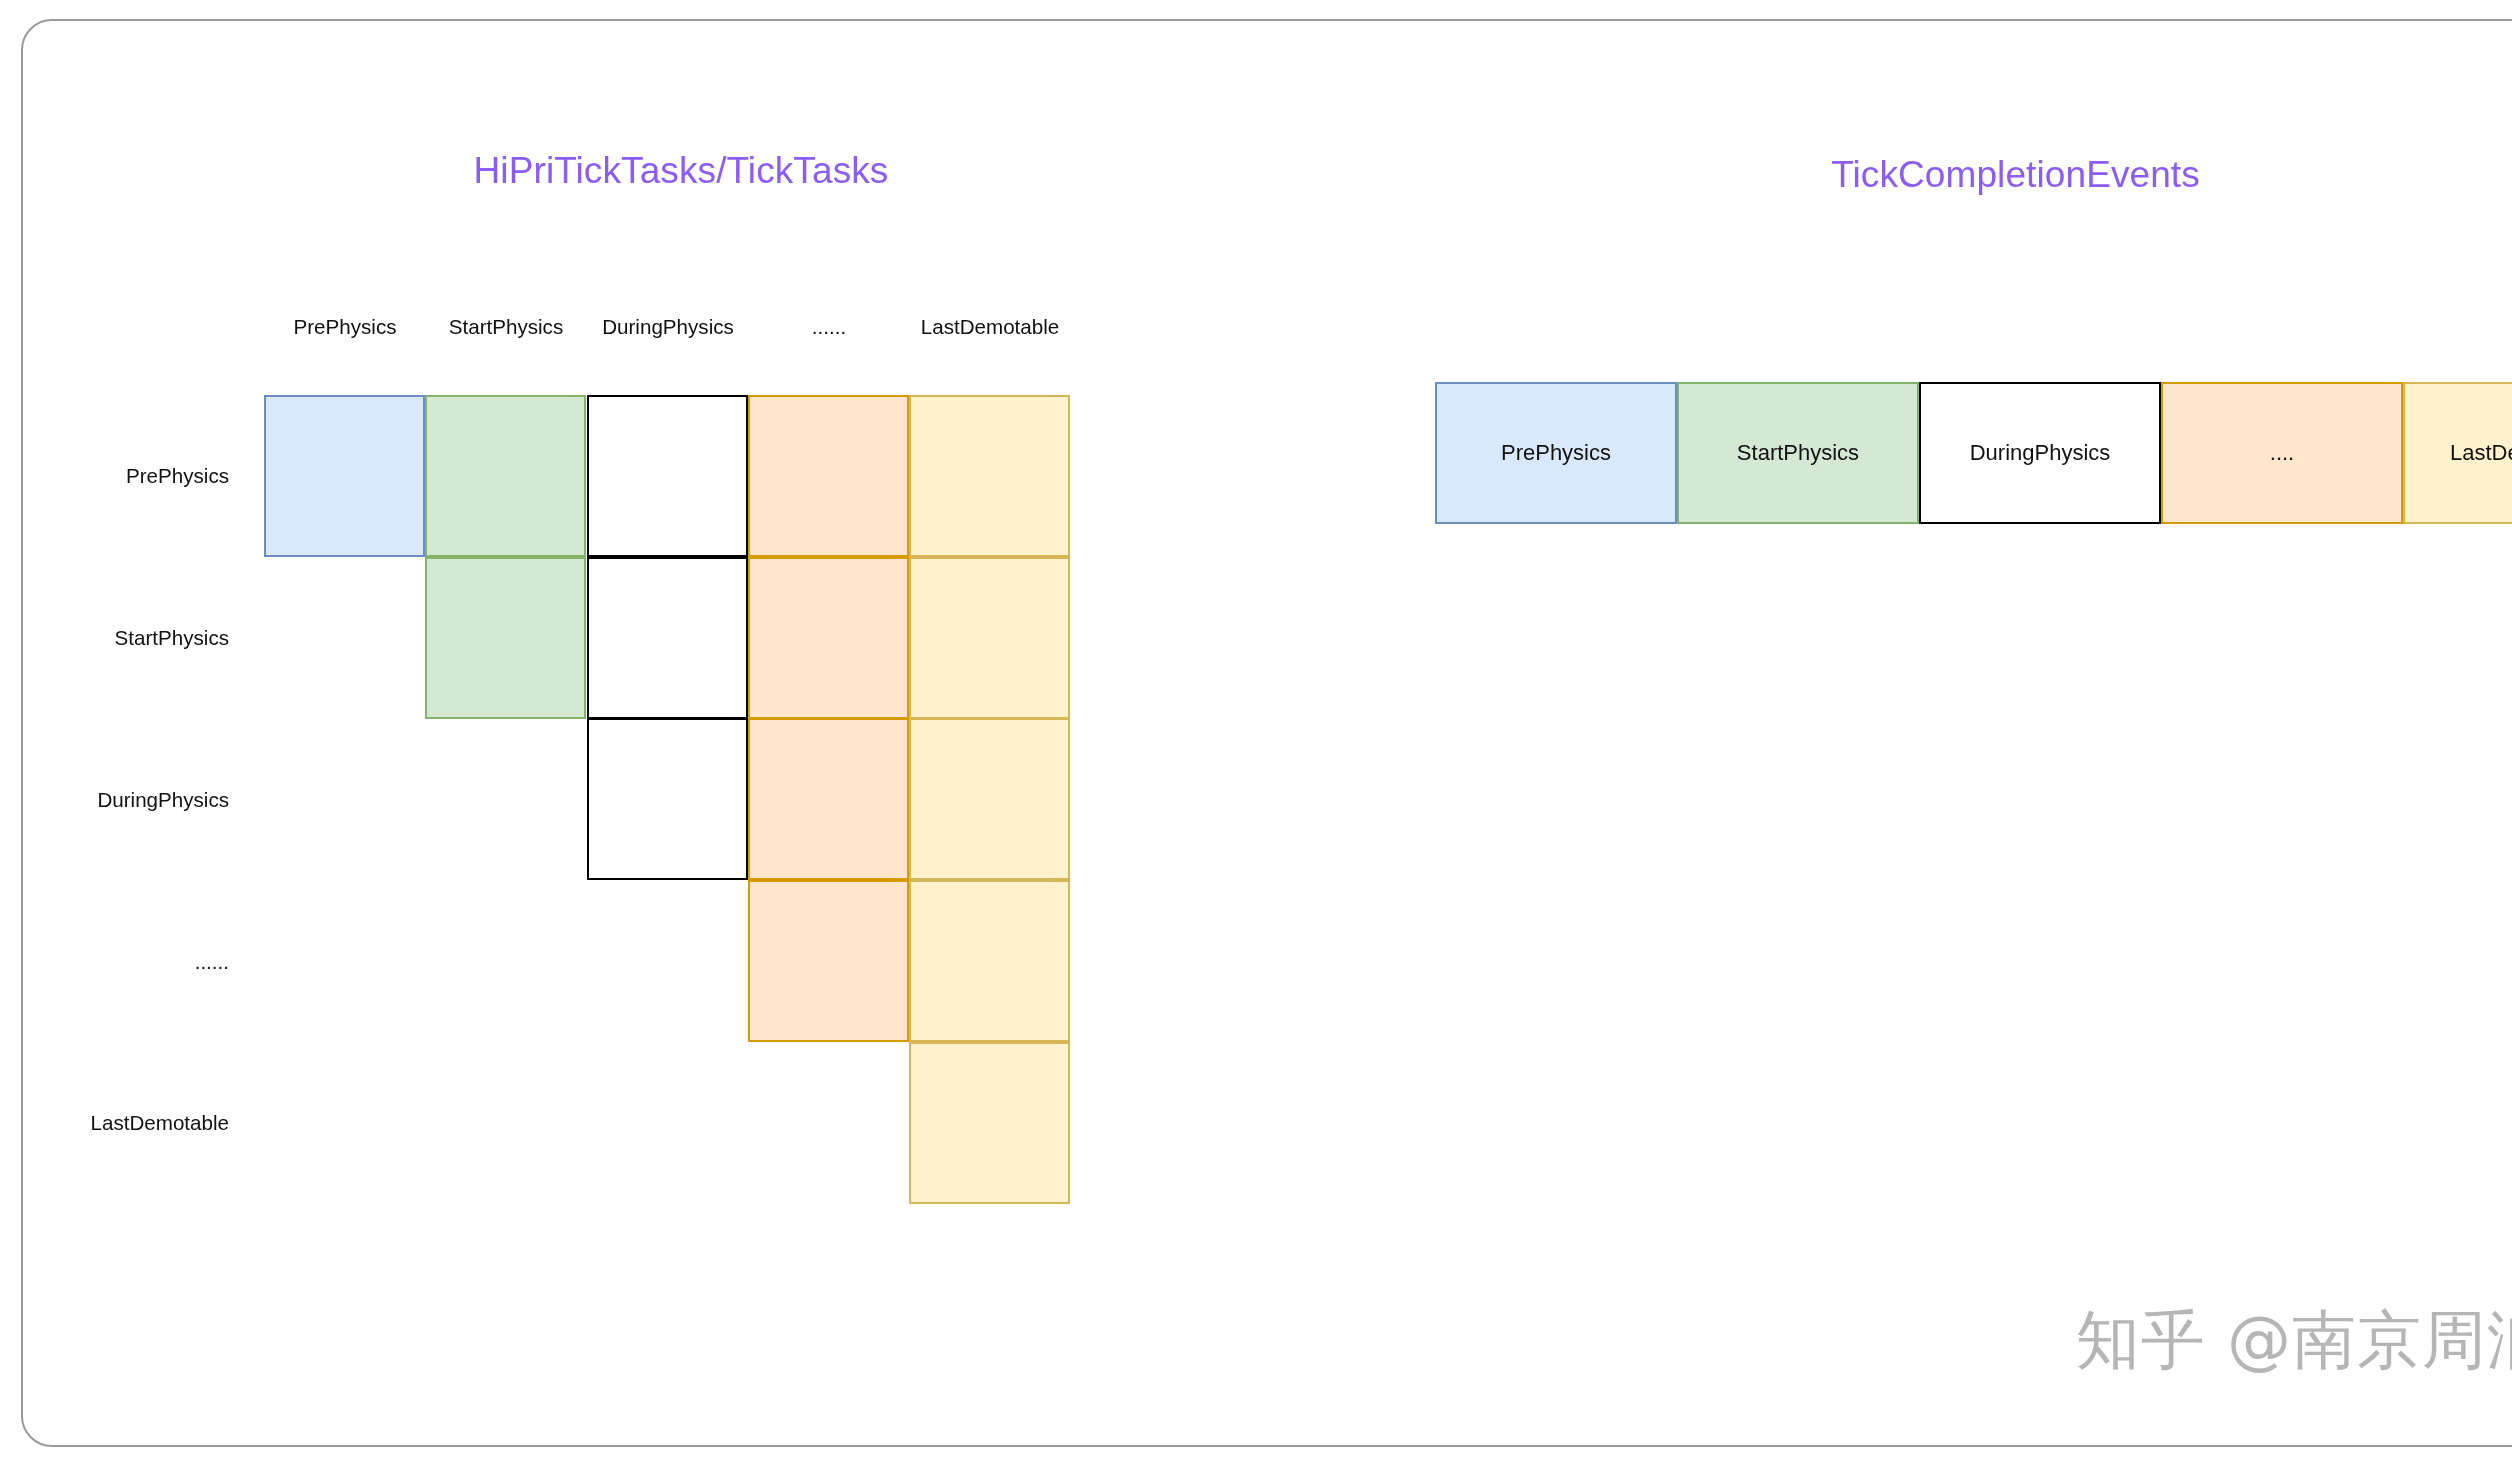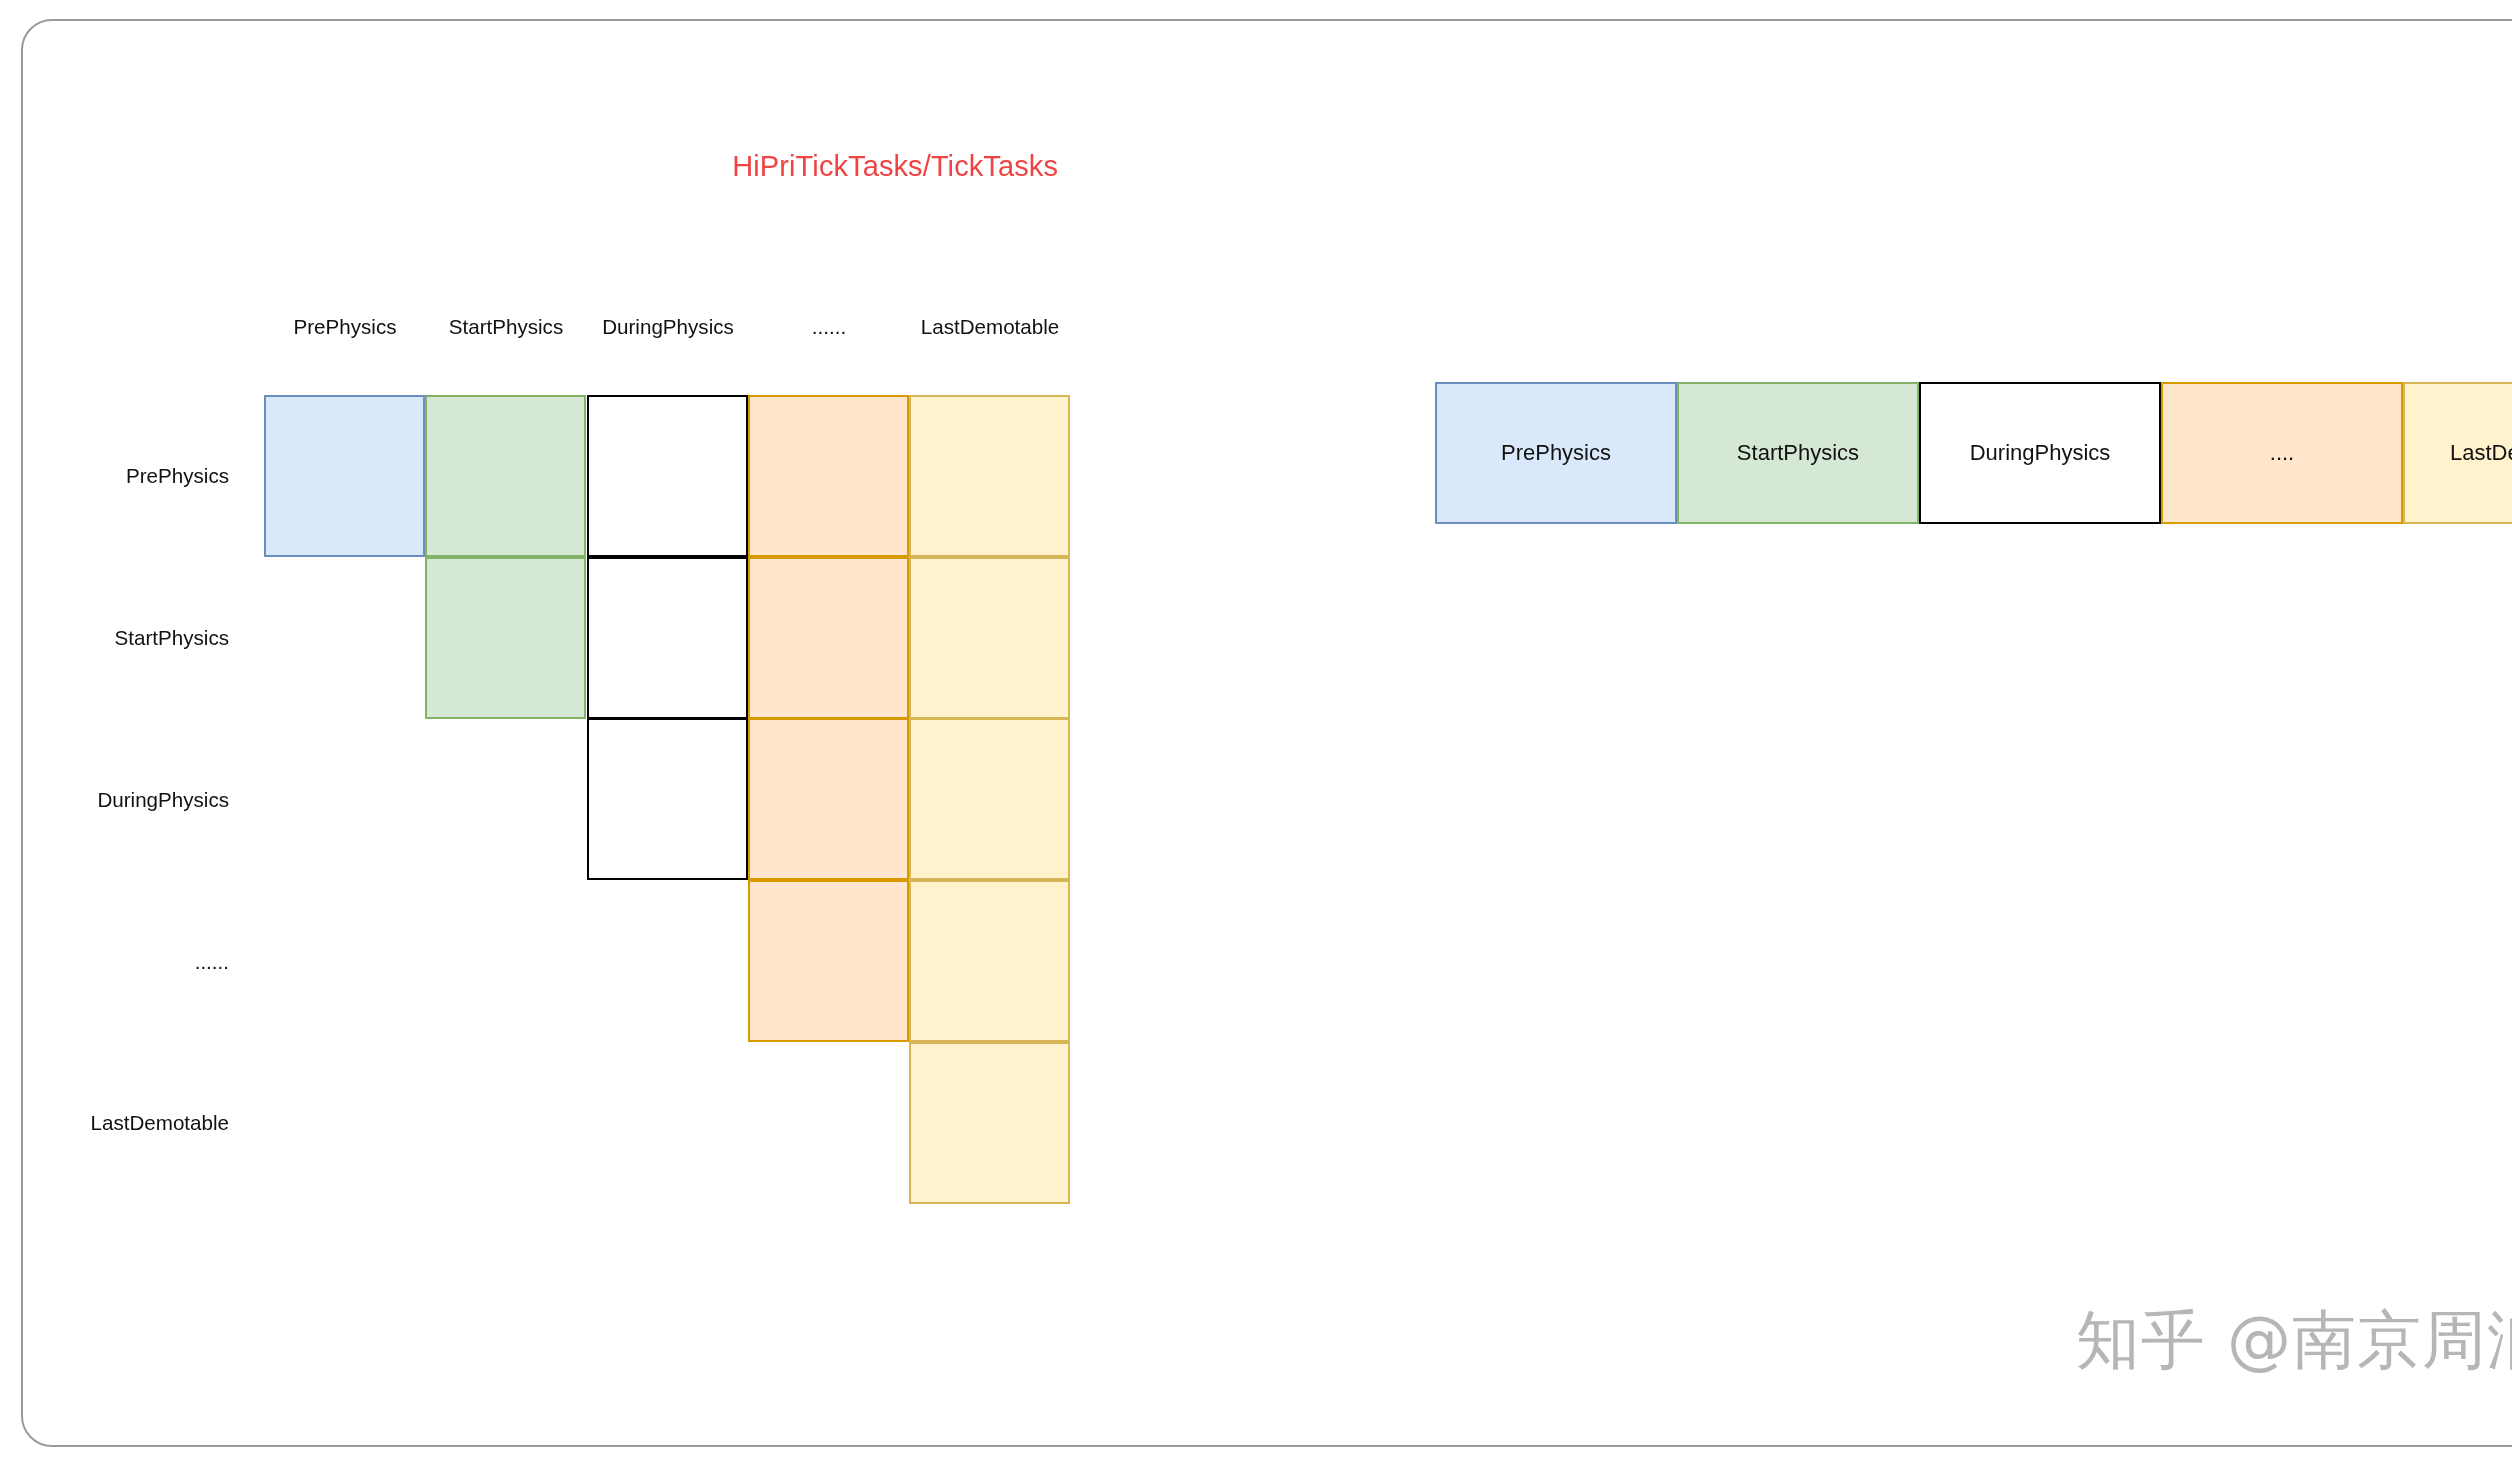--- a/index.html
+++ b/index.html
@@ -23,24 +23,24 @@
     height: 1428px;
     border: 2.5px solid #9a9a9a;
     border-radius: 31px;
     box-sizing: border-box;
     background: #ffffff;
   }
 
   
   .panel-title {
     position: absolute;
-    font-size: 29px;
-    color: #ef4444;
+    font-size: 37px;
+    color: #8b5cf6;
     white-space: nowrap;
-    text-align: right;
+    text-align: center;
     letter-spacing: 0.1px;
   }
   #title-left  { left: 281px;  top: 129px; width: 754px; }
   #title-right { left: 1578px; top: 133px; width: 829px; }
 
   
   #matrix {
     position: absolute;
     left: 0;
     top: 0;
@@ -107,20 +107,21 @@
     font-family: "DejaVu Sans", sans-serif;
   }
 </style>
 </head>
 <body>
 
 <div id="card">
 
   <div id="title-left" class="panel-title">HiPriTickTasks/TickTasks</div>
 
+  <div id="title-right" class="panel-title">TickCompletionEvents</div>
 
   <div id="matrix">
       <div class="col-head" style="left: 201px; width: 242px;">PrePhysics</div>
       <div class="col-head" style="left: 362px; width: 242px;">StartPhysics</div>
       <div class="col-head" style="left: 524px; width: 242px;">DuringPhysics</div>
       <div class="col-head" style="left: 685px; width: 242px;">......</div>
       <div class="col-head" style="left: 846px; width: 242px;">LastDemotable</div>
       <div class="row-head" style="left: 30px; width: 176px; top: 442px;">PrePhysics</div>
       <div class="row-head" style="left: 30px; width: 176px; top: 604px;">StartPhysics</div>
       <div class="row-head" style="left: 30px; width: 176px; top: 766px;">DuringPhysics</div>

